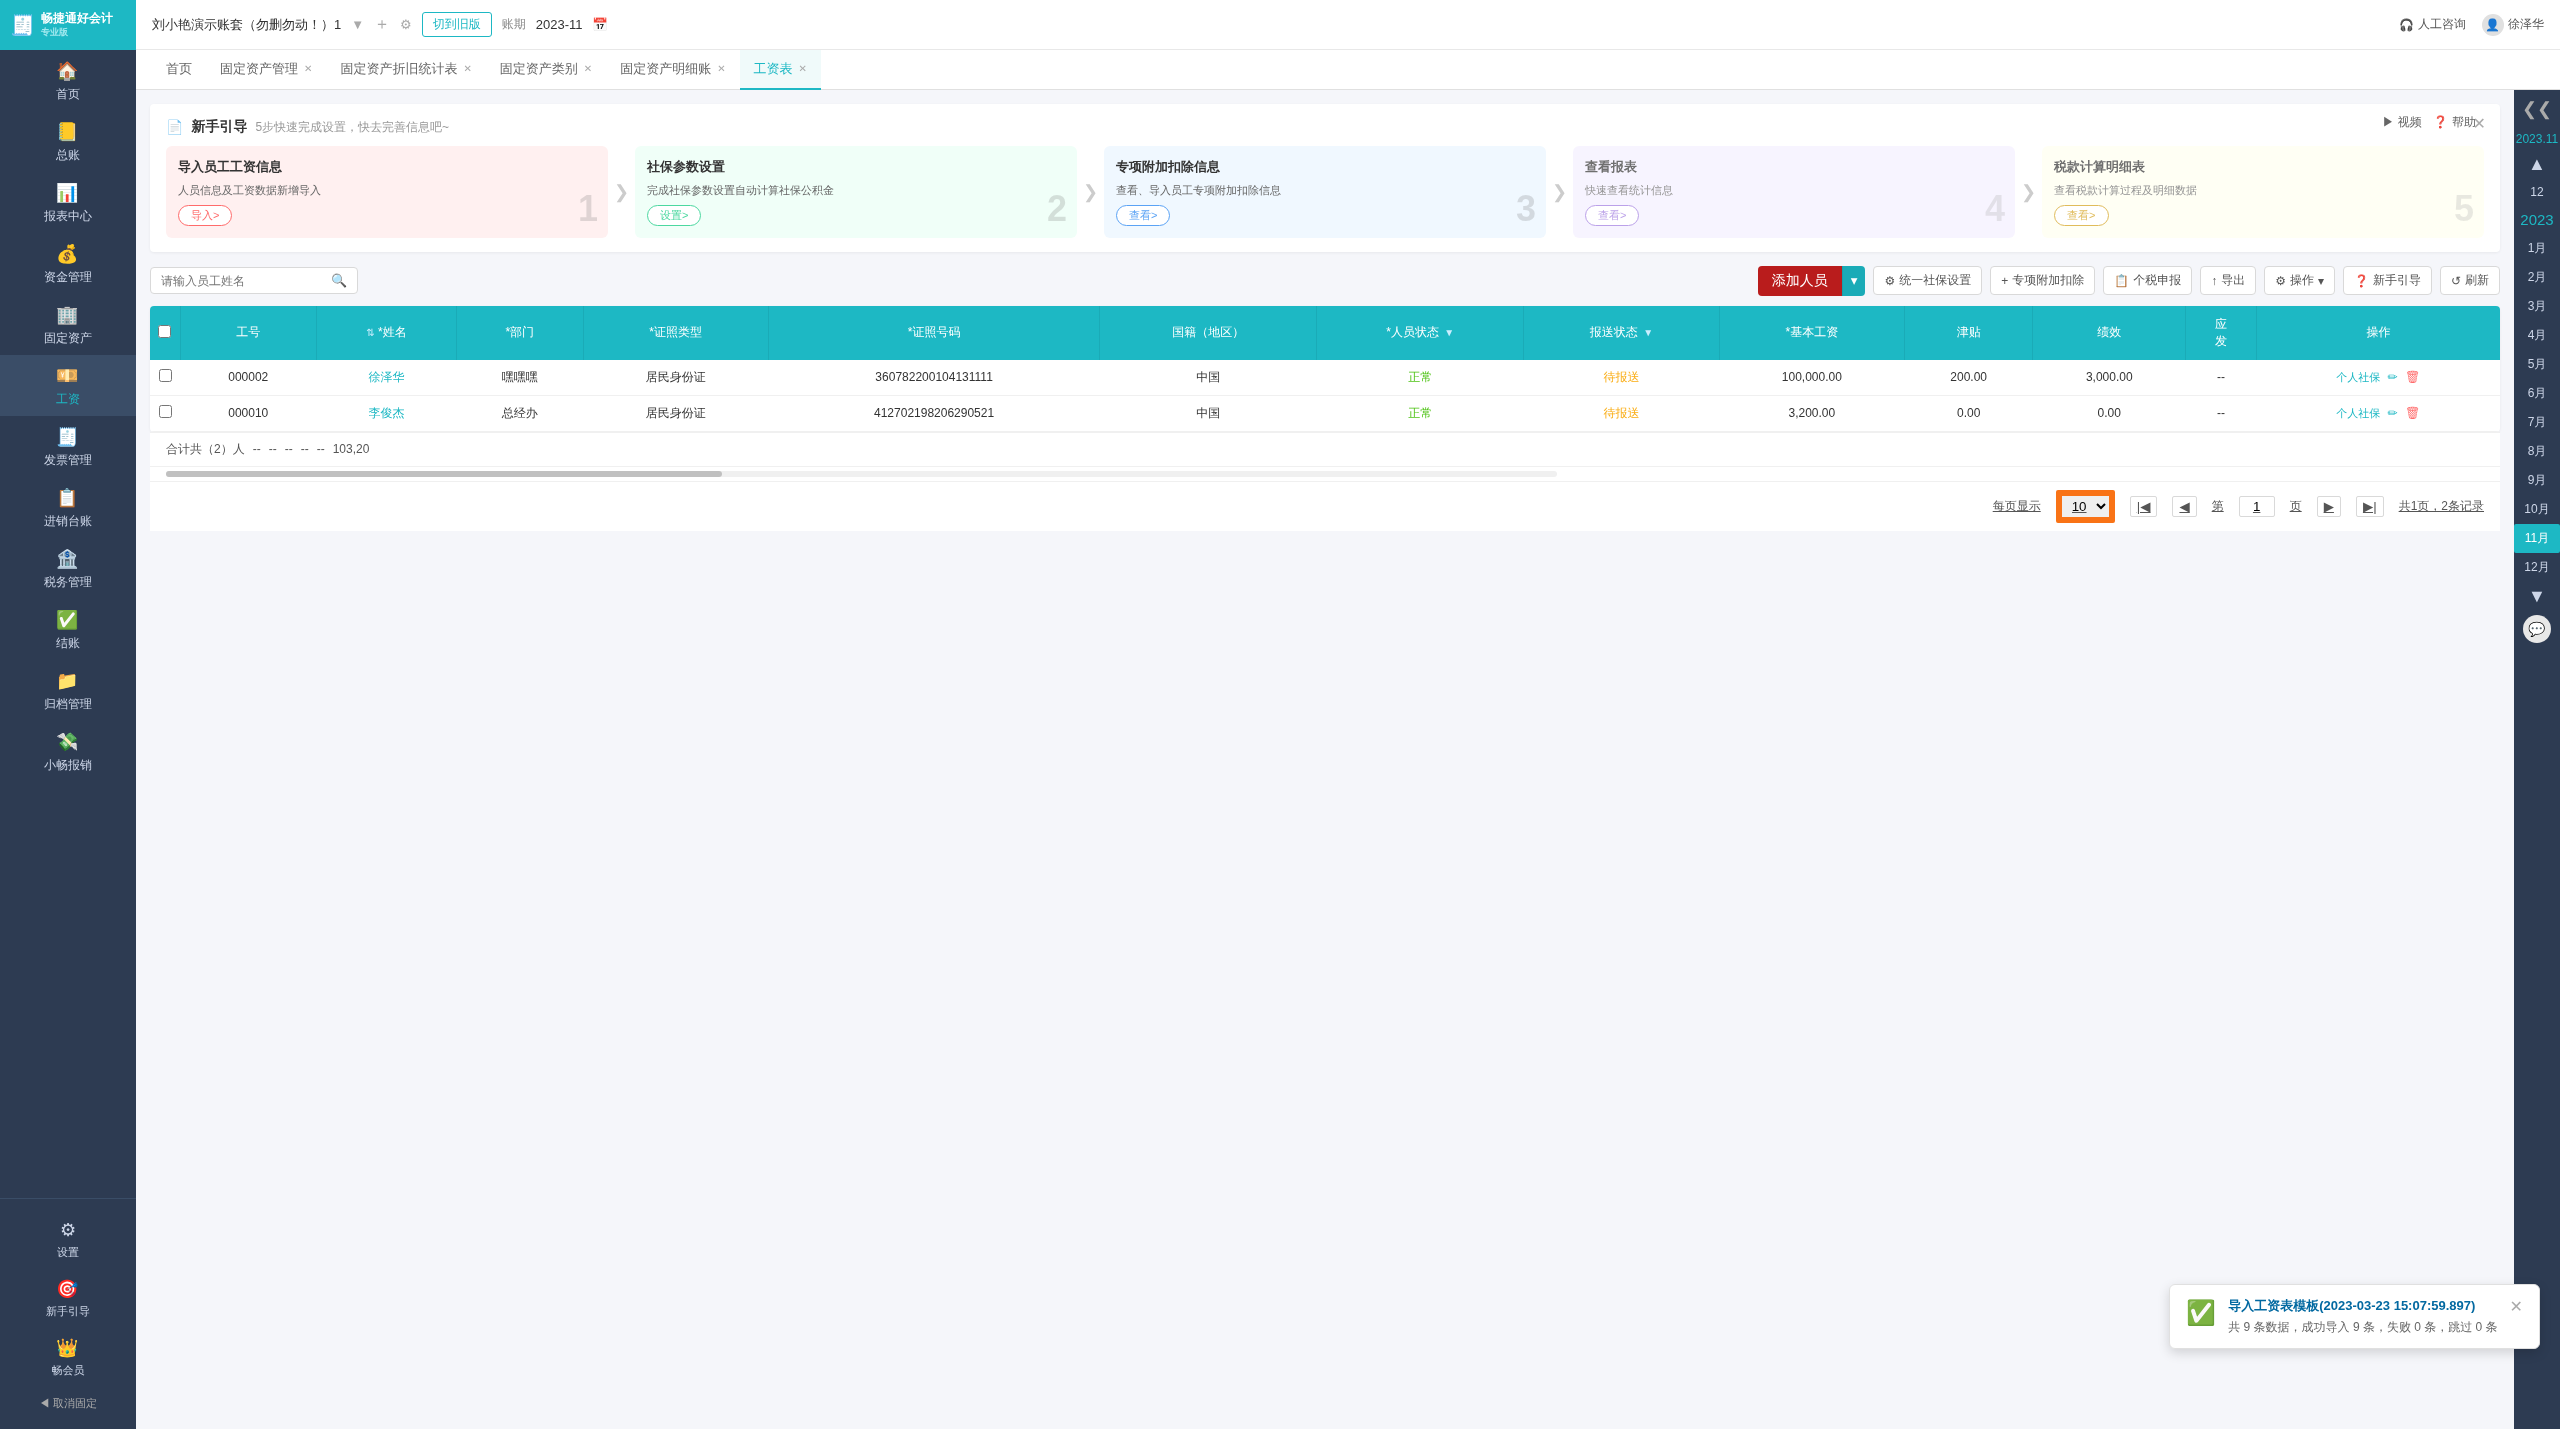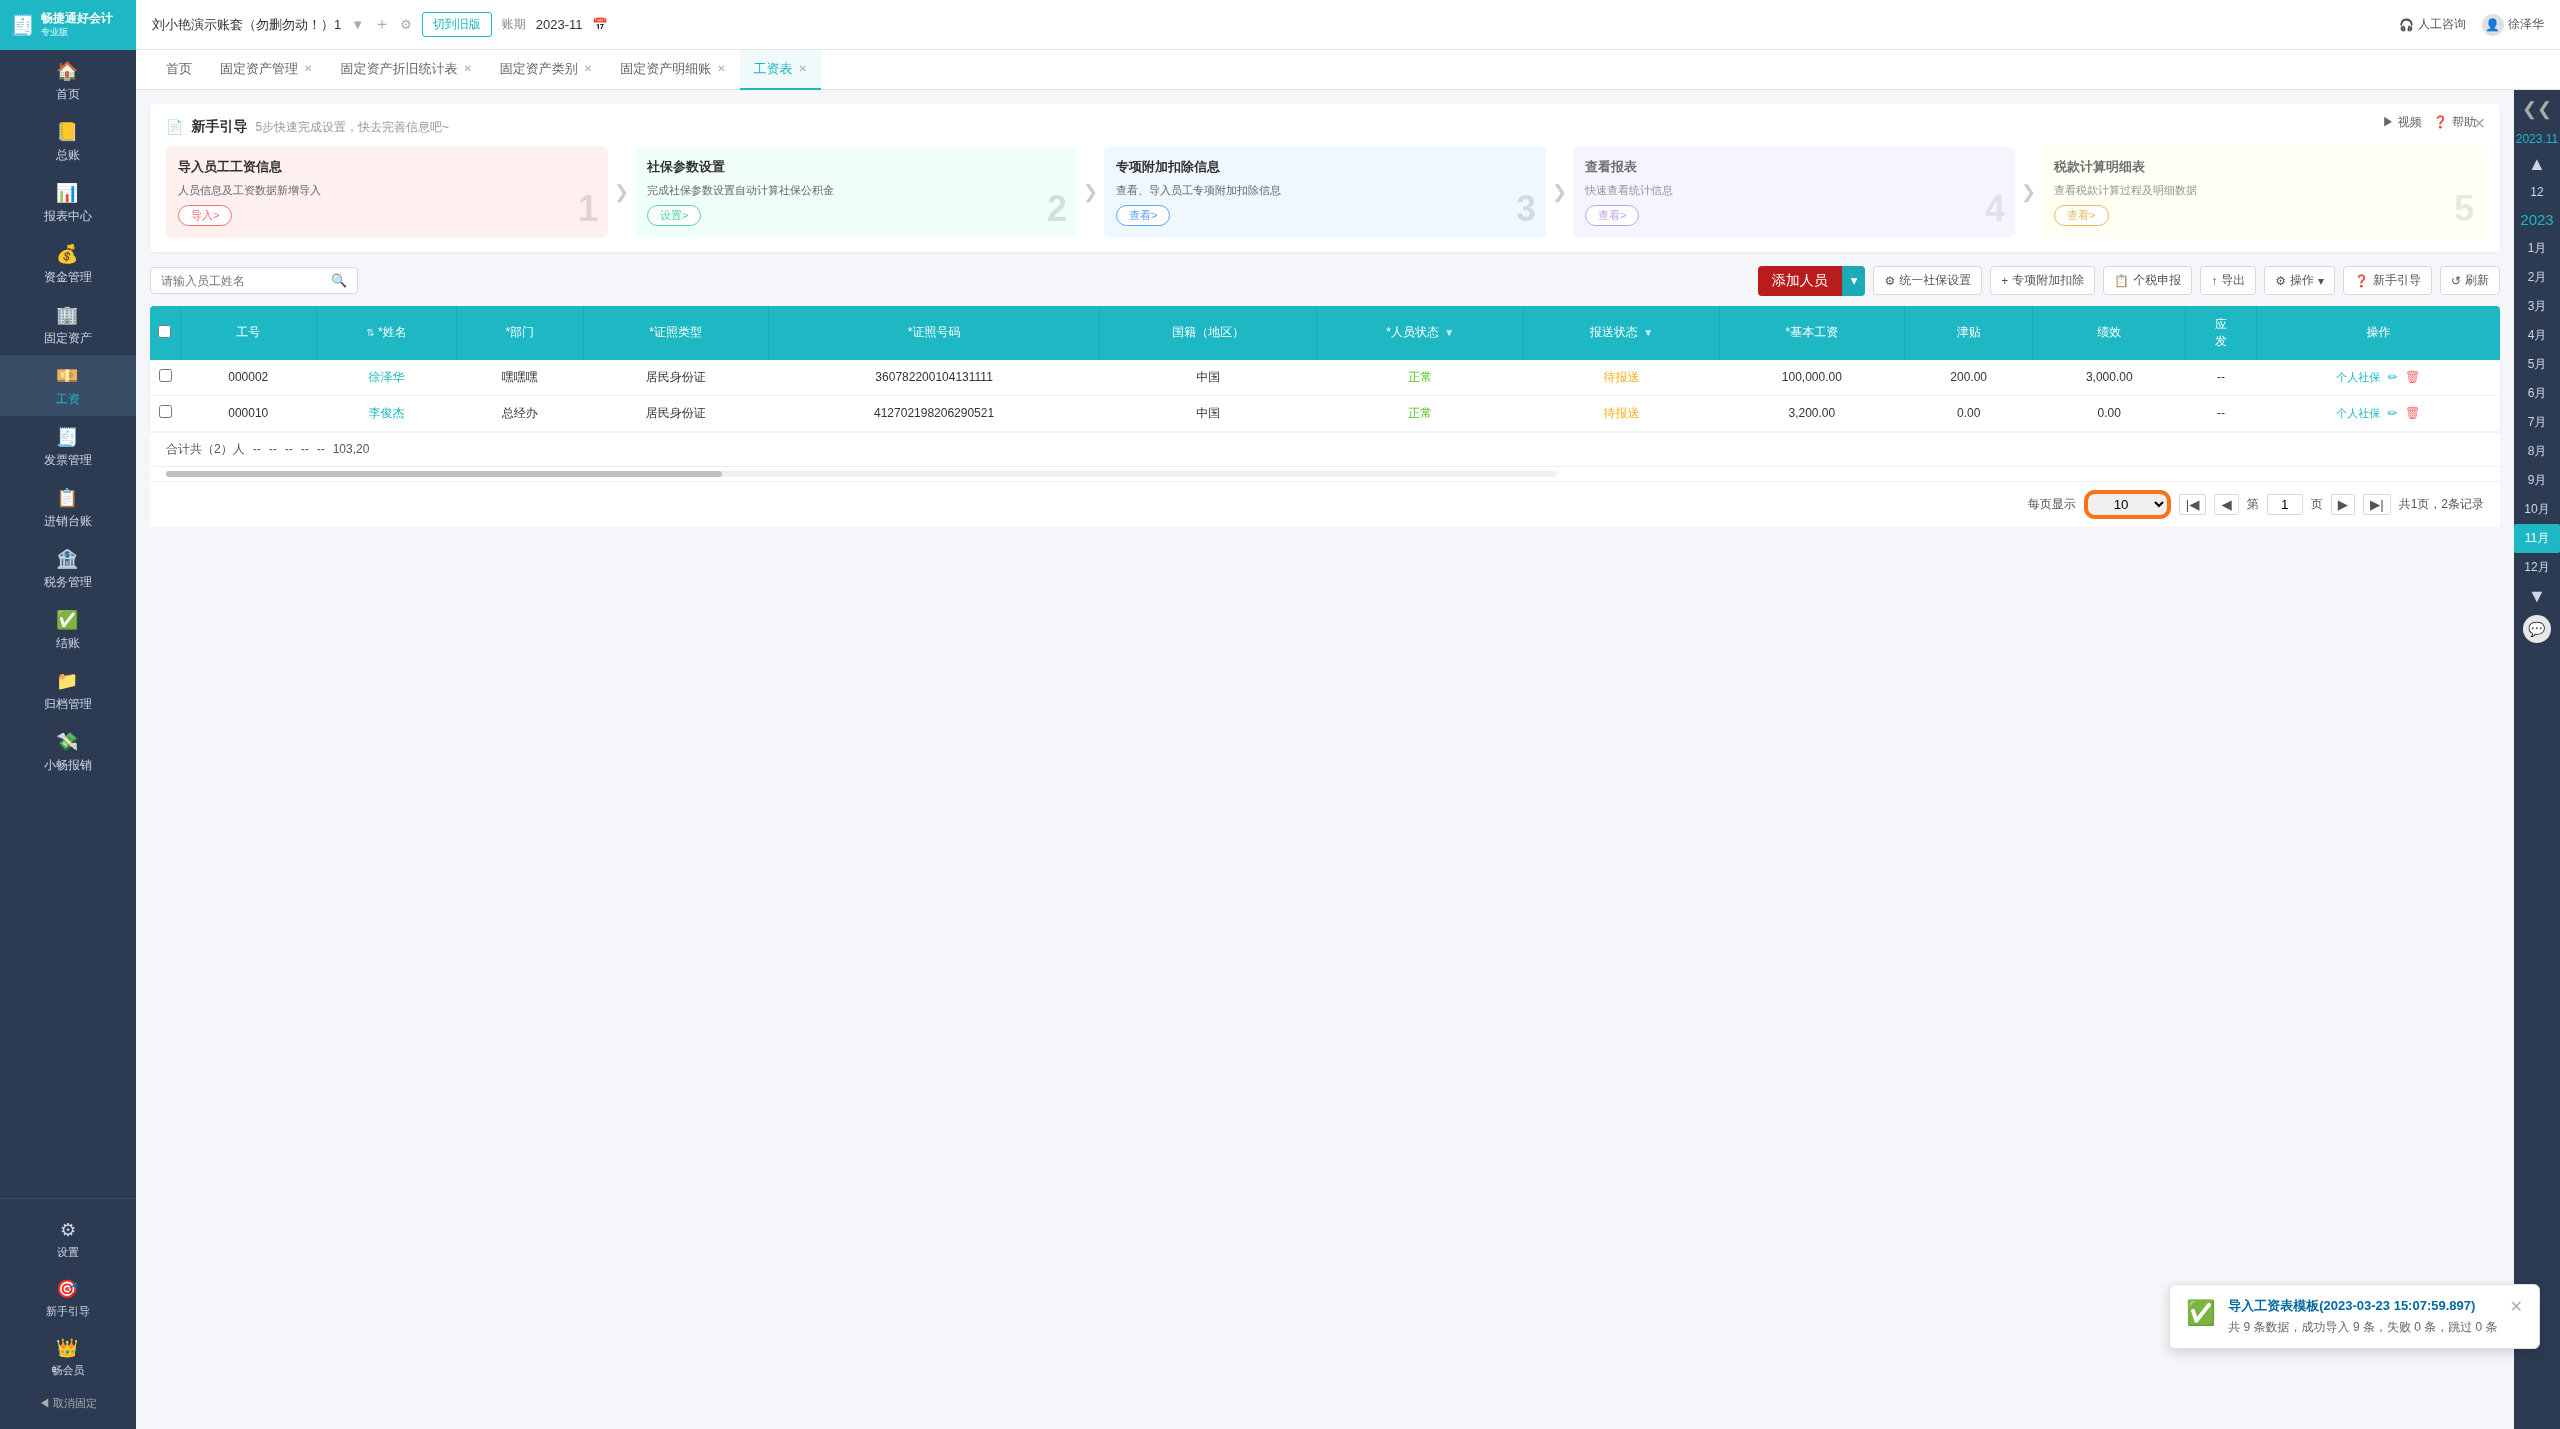--- a/index.html
+++ b/index.html
@@ -108,21 +108,21 @@
     .status-normal { color: #52c41a; }
     .status-pending { color: #faad14; }
     .op-link { color: #1db8c4; cursor: pointer; font-size: 11px; }
     .checkbox-cell { width: 30px; }
 
     
     .table-footer { background: white; padding: 8px 16px; border-top: 1px solid #f0f0f0; display: flex; align-items: center; }
     .total-row { display: flex; align-items: center; gap: 8px; color: #555; font-size: 12px; flex: 1; }
     .page-btn { border: 1px solid #d9d9d9; background: white; padding: 2px 6px; cursor: pointer; border-radius: 2px; color: #555; }
     .page-num-input { border: 1px solid #d9d9d9; width: 36px; text-align: center; padding: 2px; border-radius: 2px; }
-    .per-page-select { border: 4px solid #f97316; padding: 2px 22px; border-radius: 11px; cursor: pointer; }
+    .per-page-select { border: 6px solid #f97316; padding: 2px 6px; border-radius: 2px; cursor: pointer; }
 
     
     .status-bar { background: #fafafa; border-top: 1px solid #e8e8e8; padding: 6px 16px; display: flex; align-items: center; gap: 16px; font-size: 12px; color: #666; }
     .status-badge { background: #ff6b6b; color: white; padding: 1px 8px; border-radius: 10px; font-size: 11px; }
 
     
     .right-panel {
       width: 46px; background: #2d3b52; display: flex; flex-direction: column; align-items: center;
       padding: 0; color: #cdd6e8;
     }
@@ -484,21 +484,21 @@
           <span>103,20</span>
         </div>
       </div>
 
       <div style="background:white; padding:4px 16px; border-top:1px solid #f0f0f0;">
         <div style="height:6px; background:#f0f0f0; border-radius:3px; width:60%;">
           <div style="height:6px; background:#c0c0c0; border-radius:3px; width:40%;"></div>
         </div>
       </div>
 
-      <div style="background:white; padding:8px 16px; display:flex; align-items:center; justify-content:flex-end; gap:8px; font-size:12px; color:#555; border-top:1px solid #f0f0f0;">
+      <div style="background:white; padding:8px 16px; display:flex; align-items:center; justify-content:flex-end; gap:15px; font-size:12px; color:#555; border-top:1px solid #f0f0f0;text-decoration:underline;">
         <span>每页显示</span>
         <select class="per-page-select">
           <option>10</option>
           <option>20</option>
           <option>50</option>
         </select>
         <button class="page-btn">|◀</button>
         <button class="page-btn">◀</button>
         <span>第</span>
         <input type="text" class="page-num-input" value="1" style="">

